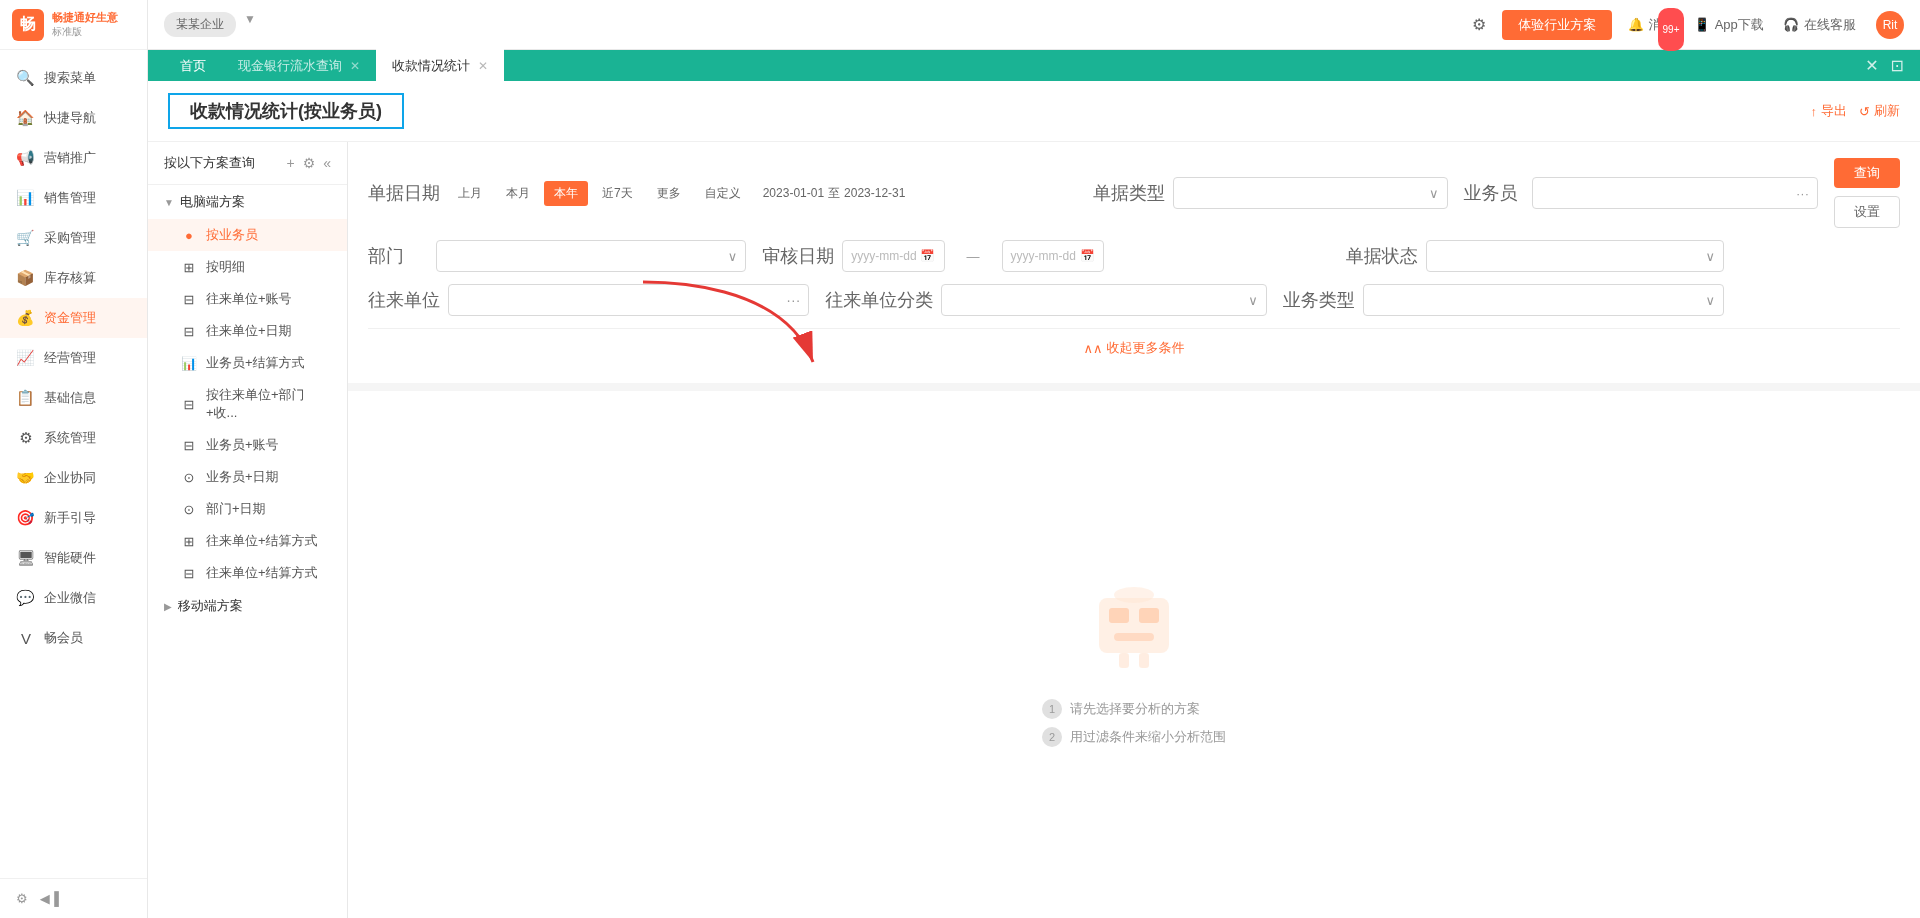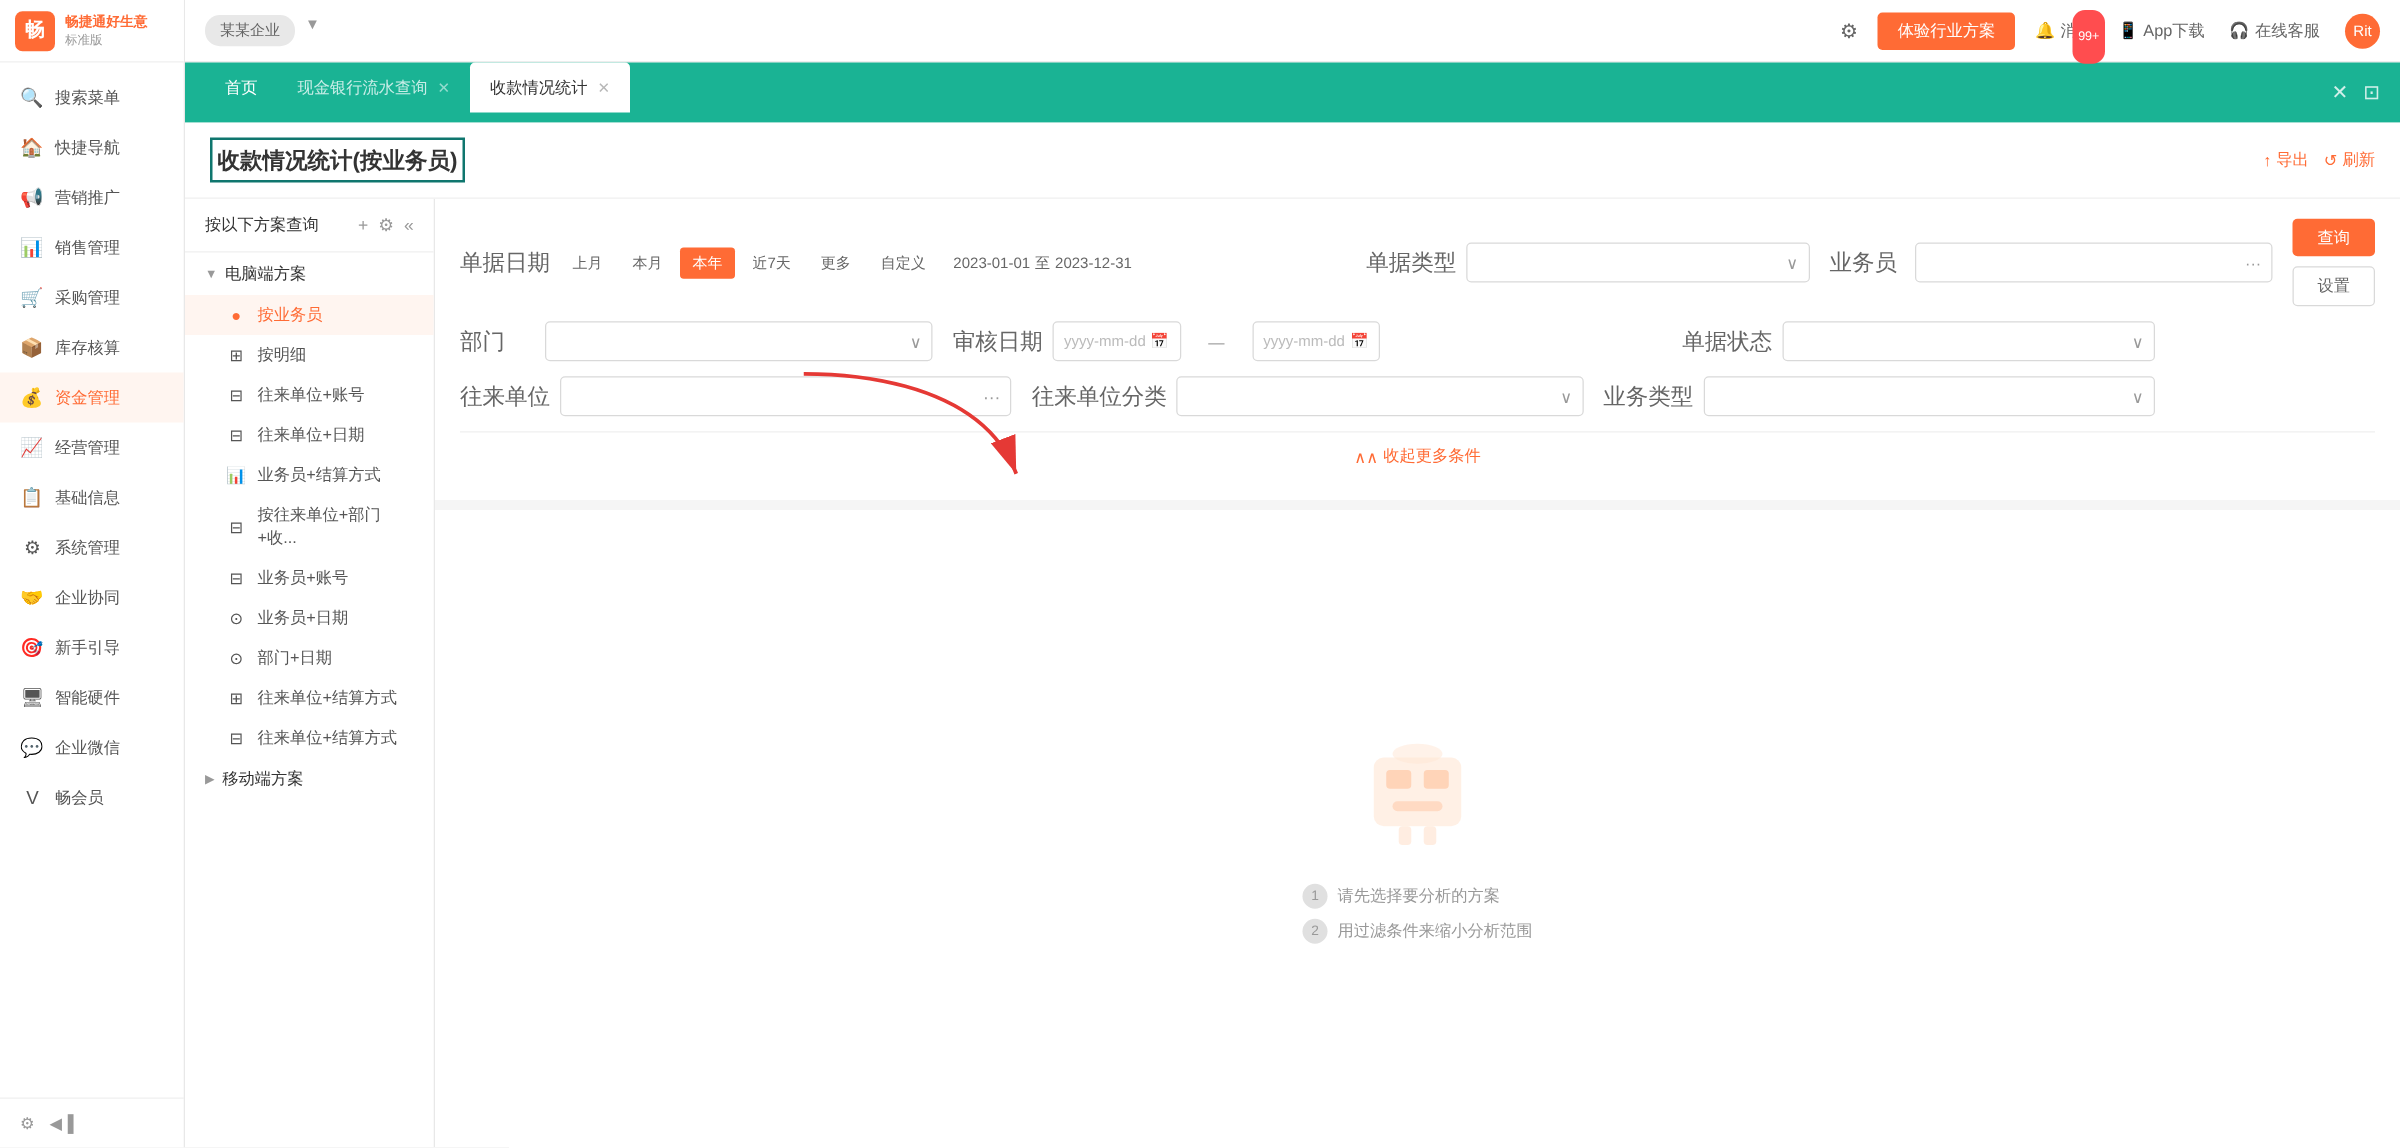--- a/index.html
+++ b/index.html
@@ -25,34 +25,34 @@
     .top-header { height: 50px; background: #fff; display: flex; align-items: center; padding: 0 16px; border-bottom: 1px solid #e8e8e8; gap: 16px; }
     .header-breadcrumb { display: flex; align-items: flex-start; gap: 8px; color: #999; font-size: 12px; flex: 1; }
     .header-breadcrumb span { color: #666; }
     .header-actions { display: flex; align-items: center; gap: 16px; }
     .trial-btn { background: #ff6b35; color: #fff; border: none; padding: 6px 16px; border-radius: 4px; cursor: pointer; font-size: 13px; }
     .header-right { display: flex; align-items: center; gap: 20px; }
     .msg-item { display: flex; align-items: center; gap: 4px; color: #666; font-size: 13px; cursor: pointer; position: relative; }
     .badge { background: #ff4d4f; color: #fff; border-radius: 10px; padding: 16px 5px; font-size: 10px; position: absolute; top: -8px; right: -10px; }
 
     
-    .tab-bar { height: 48px; background: #1ab394; display: flex; padding: 0 16px; gap: 0; }
+    .tab-bar { height: 31px; background: #1ab394; display: flex; align-items: center; padding: 0 16px; gap: 0; }
     .tab-item { height: 40px; display: flex; align-items: center; padding: 0 16px; color: #e0f5f0; font-size: 13px; cursor: pointer; position: relative; }
     .tab-item.home { color: #fff; }
     .tab-item.active { background: #fff; color: #333; border-radius: 4px 4px 0 0; }
     .tab-item .close-tab { margin-left: 8px; font-size: 12px; opacity: 0.7; }
     .window-controls { margin-left: auto; display: flex; align-items: center; gap: 12px; }
     .win-btn { color: #fff; font-size: 16px; cursor: pointer; opacity: 0.8; }
 
     
     .page-content { flex: 1; overflow: hidden; display: flex; flex-direction: column; }
 
     
     .page-header { background: #fff; padding: 12px 20px; display: flex; align-items: center; justify-content: space-between; border-bottom: 1px solid #f0f0f0; }
-    .page-title { font-size: 18px; font-weight: bold; color: #333; border: 2px solid #0f766e; padding: 4px 4px; display: inline-block; }
+    .page-title { font-size: 18px; font-weight: bold; color: #333; border: 2px solid #0ea5e9; padding: 4px 20px; display: inline-block; }
     .page-header-actions { display: flex; gap: 12px; align-items: center; }
     .export-btn, .refresh-btn { color: #ff6b35; background: none; border: none; cursor: pointer; font-size: 13px; display: flex; align-items: center; gap: 4px; }
 
     
     .content-body { display: flex; flex: 1; overflow: hidden; }
 
     
     .scheme-panel { width: 200px; background: #fff; border-right: 1px solid #e8e8e8; flex-shrink: 0; overflow-y: auto; }
     .scheme-header { display: flex; align-items: center; padding: 12px 16px; font-size: 13px; color: #333; border-bottom: 1px solid #f0f0f0; gap: 8px; }
     .scheme-header-title { flex: 1; }

